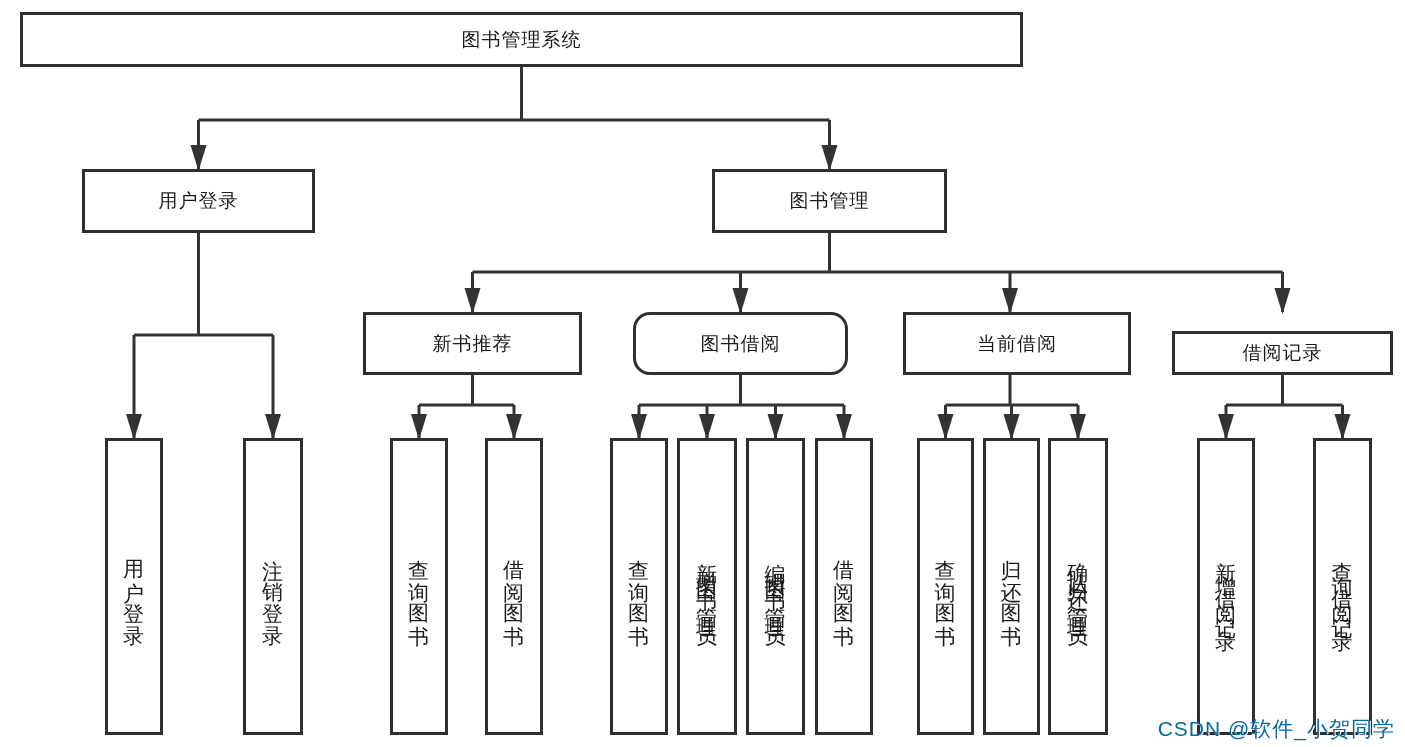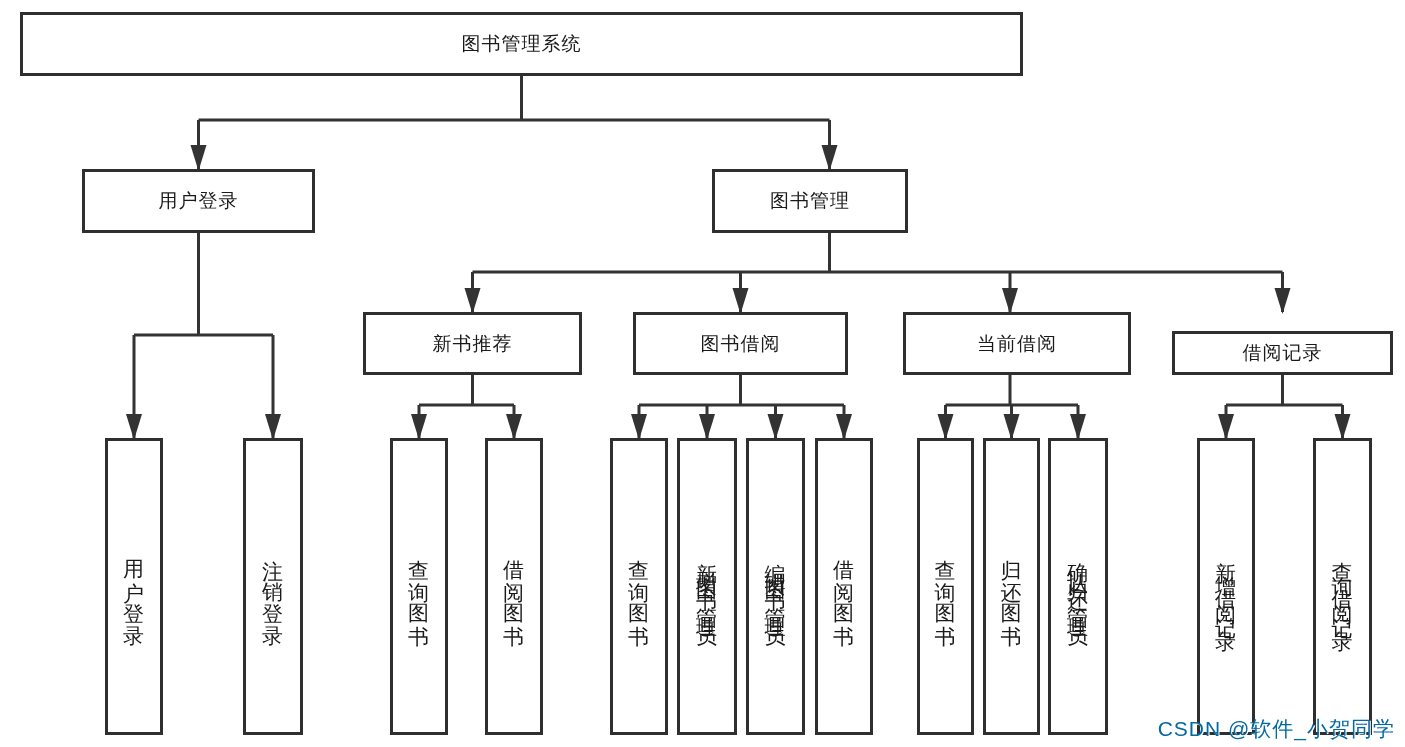--- a/index.html
+++ b/index.html
@@ -96,27 +96,27 @@
       <polygon points="767.5,414 783.5,414 775.5,440"></polygon>
       <polygon points="836,414 852,414 844,440"></polygon>
       <polygon points="937.5,414 953.5,414 945.5,440"></polygon>
       <polygon points="1003.5,414 1019.5,414 1011.5,440"></polygon>
       <polygon points="1070,414 1086,414 1078,440"></polygon>
       <polygon points="1218,414 1234,414 1226,440"></polygon>
       <polygon points="1334.5,414 1350.5,414 1342.5,440"></polygon>
     </g>
   </svg>
 
-  <div class="node h" style="left:20px; top:12px; width:1003px; height:64px;">图书管理系统</div>
+  <div class="node h" style="left:20px; top:12px; width:1003px; height:55px;">图书管理系统</div>
 
   <div class="node h" style="left:82px; top:169px; width:233px; height:64px;">用户登录</div>
-  <div class="node h" style="left:712px; top:169px; width:196px; height:64px;">图书管理</div>
+  <div class="node h" style="left:712px; top:169px; width:235px; height:64px;">图书管理</div>
 
   <div class="node h" style="left:363px; top:312px; width:219px; height:63px;">新书推荐</div>
-  <div class="node h" style="left:633px; top:312px; width:215px; height:63px;">图书借阅</div>
+  <div class="node h" style="left:633px; top:312px; width:215px; height:63px;border-radius:17px;">图书借阅</div>
   <div class="node h" style="left:903px; top:312px; width:228px; height:63px;">当前借阅</div>
   <div class="node h" style="left:1172px; top:312px; width:221px; height:44px;margin-top:19px;">借阅记录</div>
 
   <div class="node leaf" style="left:105px; top:438px; width:58px; height:297px;">
     <span class="vtext ls-wide">用户登录</span>
   </div>
   <div class="node leaf" style="left:243px; top:438px; width:60px; height:297px;">
     <span class="vtext ls-wide">注销登录</span>
   </div>
 

